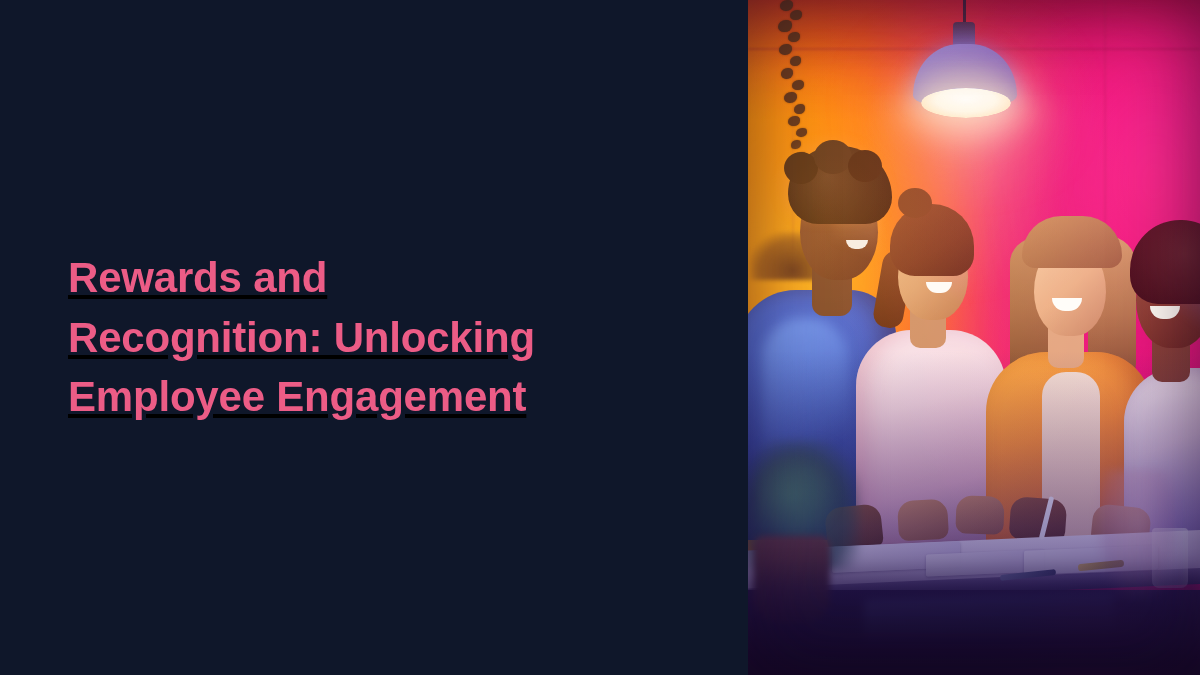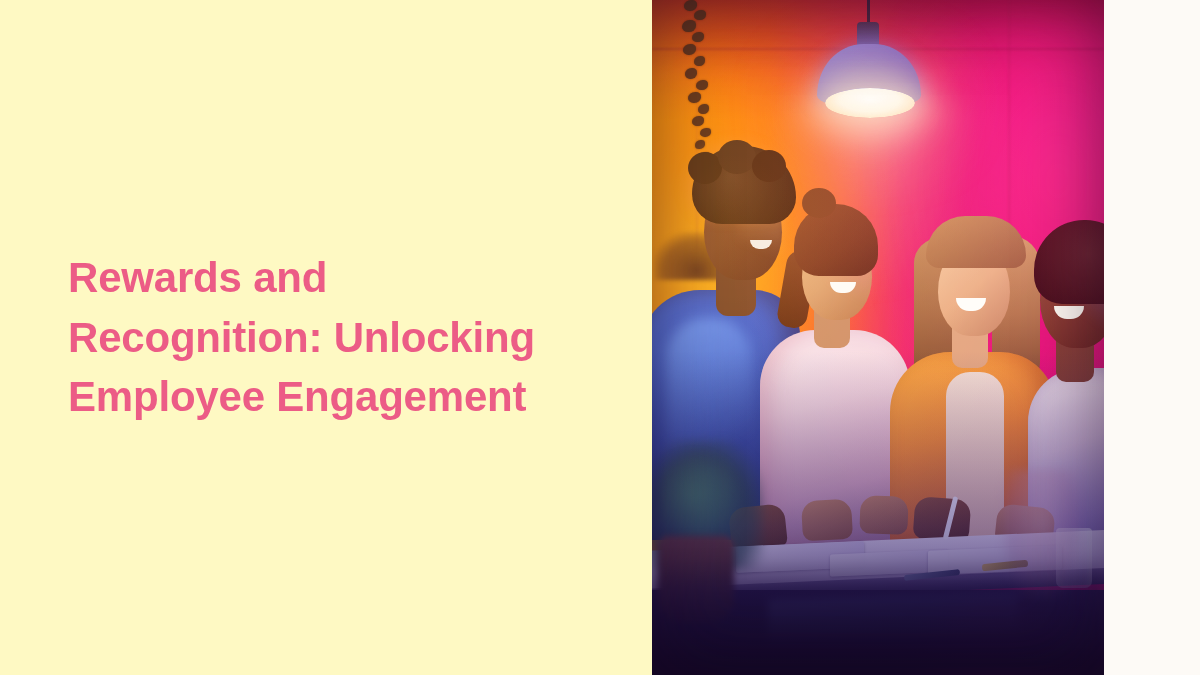--- a/index.html
+++ b/index.html
@@ -11,27 +11,28 @@
   .slide {
     position:relative;
     width:1200px; height:675px;
     display:flex;
     background:#FDFAF6;
   }
 
   
   .text-panel {
     position:relative;
-    width:652px; height:675px;
-    background:#fef9c3;
+    width:748px; height:675px;
+    background:#0f172a;
     display:flex;
     flex-direction:column;
     justify-content:center;
     padding-left:68px;
     padding-right:40px;
+    text-decoration:underline;
   }
   .slide-title {
     font-size:42px;
     font-weight:bold;
     line-height:1.42;
     letter-spacing:-0.2px;
     color:#EC5C86;
     max-width:580px;
     white-space:pre-line;
   }

